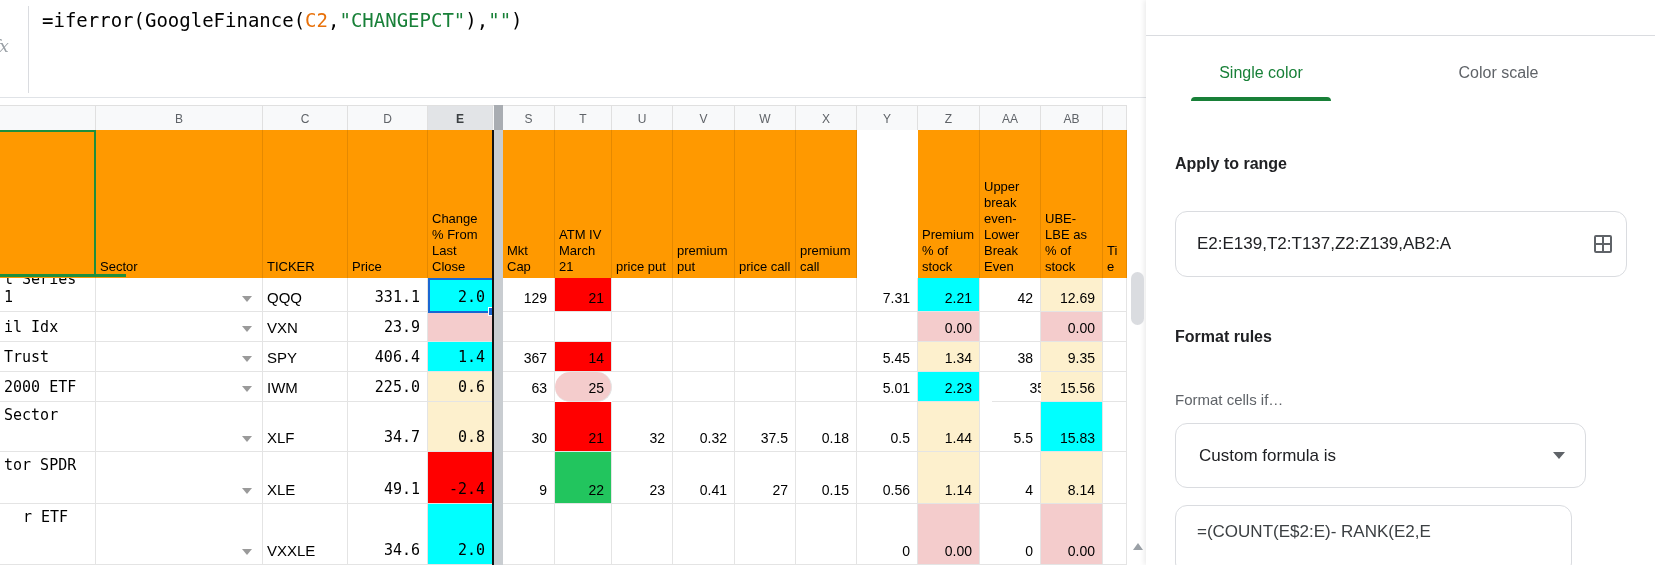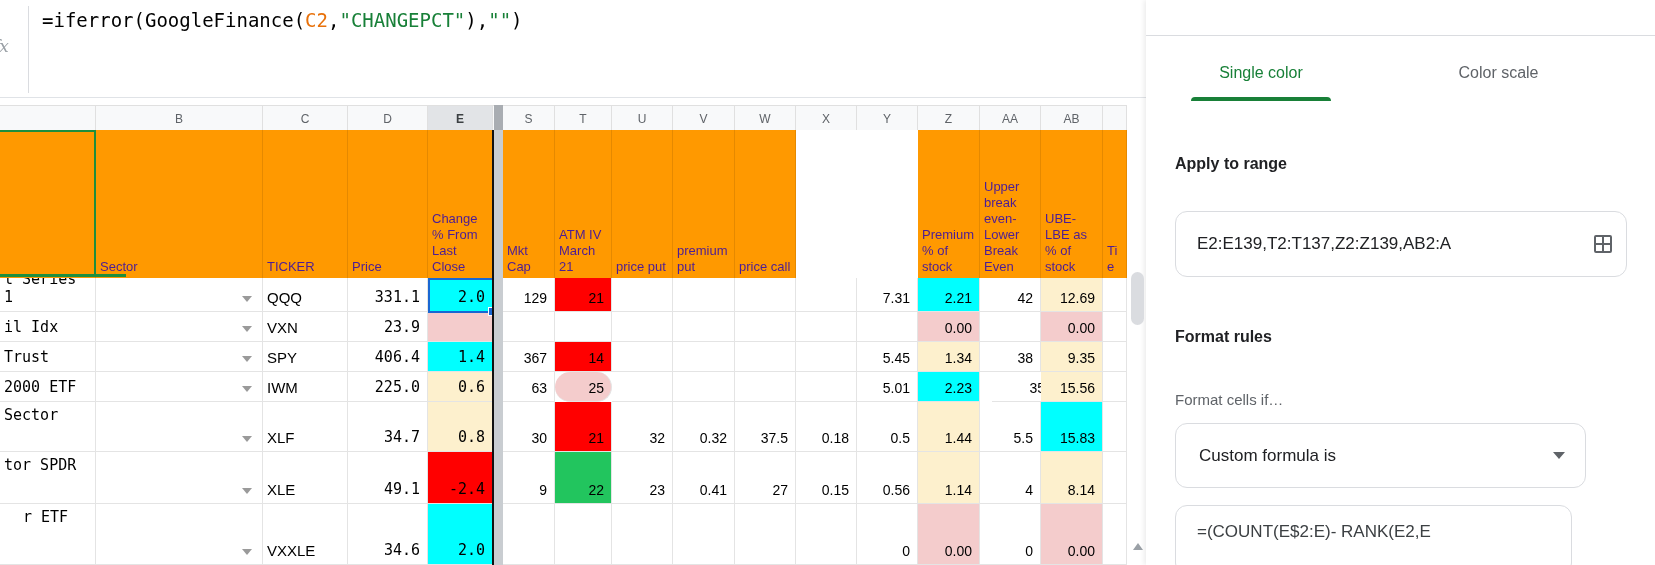--- a/index.html
+++ b/index.html
@@ -19,21 +19,21 @@
                border-top:1px solid #e0e0e0;border-bottom:1px solid #d9dce0;}
   .col-h{position:absolute;top:0;height:25px;box-sizing:border-box;border-right:1px solid #e0e0e0;
          display:flex;align-items:center;justify-content:center;font-size:12px;color:#5f6368;}
   .col-h.sel{background:#e2e4e7;color:#3c4043;font-weight:bold;}
   
   .grid{position:absolute;left:0;top:130px;width:1127px;height:435px;background:#fff;overflow:hidden;}
   .row{position:absolute;left:0;width:1127px;}
   .cell{position:absolute;box-sizing:border-box;border-right:1px solid #e4e4e4;
         border-bottom:1px solid #e4e4e4;display:flex;overflow:hidden;}
   .hdr .cell{background:#ff9900;border-right:1px solid rgba(0,0,0,0.10);
-             border-bottom:none;color:#4c1d95;font-size:13px;line-height:16px;
+             border-bottom:none;color:#000000;font-size:13px;line-height:16px;
              align-items:flex-end;padding:3px 4px;overflow-wrap:anywhere;word-break:break-word;}
   .v-bottom{align-items:flex-end;} .v-top{align-items:flex-start;}
   .h-right{justify-content:flex-end;} .h-left{justify-content:flex-start;}
   .mono{font-family:"DejaVu Sans Mono",monospace;font-size:15px;}
   .ticker{font-size:15px;color:#000;}
   .num{font-size:14px;color:#000;}
   .pad{padding:4px 7px 5px 4px;}
   .caret{position:absolute;right:10px;bottom:9px;width:0;height:0;border-left:5px solid transparent;
          border-right:5px solid transparent;border-top:6px solid #9a9a9a;}
   
@@ -115,20 +115,21 @@
         <div class="cell " style="left: 0px; width: 96px; top: 0px; height: 100%; background: rgb(255, 153, 0);"></div>
         <div class="cell " style="left: 96px; width: 167px; top: 0px; height: 100%; background: rgb(255, 153, 0);">Sector</div>
         <div class="cell " style="left: 263px; width: 85px; top: 0px; height: 100%; background: rgb(255, 153, 0);">TICKER</div>
         <div class="cell " style="left: 348px; width: 80px; top: 0px; height: 100%; background: rgb(255, 153, 0);">Price</div>
         <div class="cell " style="left: 428px; width: 65px; top: 0px; height: 100%; background: rgb(255, 153, 0);">Change % From Last Close</div>
         <div class="cell " style="left: 503px; width: 52px; top: 0px; height: 100%; background: rgb(255, 153, 0);">Mkt Cap</div>
         <div class="cell " style="left: 555px; width: 57px; top: 0px; height: 100%; background: rgb(255, 153, 0);">ATM IV March 21</div>
         <div class="cell " style="left: 612px; width: 61px; top: 0px; height: 100%; background: rgb(255, 153, 0);">price put</div>
         <div class="cell " style="left: 673px; width: 62px; top: 0px; height: 100%; background: rgb(255, 153, 0);">premium put</div>
         <div class="cell " style="left: 735px; width: 61px; top: 0px; height: 100%; background: rgb(255, 153, 0);">price call</div>
+        <div class="cell " style="left: 796px; width: 61px; top: 0px; height: 100%; background: rgb(255, 153, 0);">premium call</div>
         <div class="cell " style="left: 918px; width: 62px; top: 0px; height: 100%; background: rgb(255, 153, 0);">Premium % of stock</div>
         <div class="cell " style="left: 980px; width: 61px; top: 0px; height: 100%; background: rgb(255, 153, 0);">Upper break even- Lower Break Even</div>
         <div class="cell " style="left: 1041px; width: 62px; top: 0px; height: 100%; background: rgb(255, 153, 0);">UBE- LBE as % of stock</div>
         <div class="cell " style="left: 1103px; width: 24px; top: 0px; height: 100%; background: rgb(255, 153, 0);">Tie</div>
       </div>
       <div class="row" style="top: 148px; height: 34px;">
         <div class="cell mono pad h-left v-bottom" style="left: 0px; width: 96px; top: 0px; height: 100%;">t Series 1</div>
         <div class="cell " style="left: 96px; width: 167px; top: 0px; height: 100%;">
           <div class="caret"></div>
         </div>

